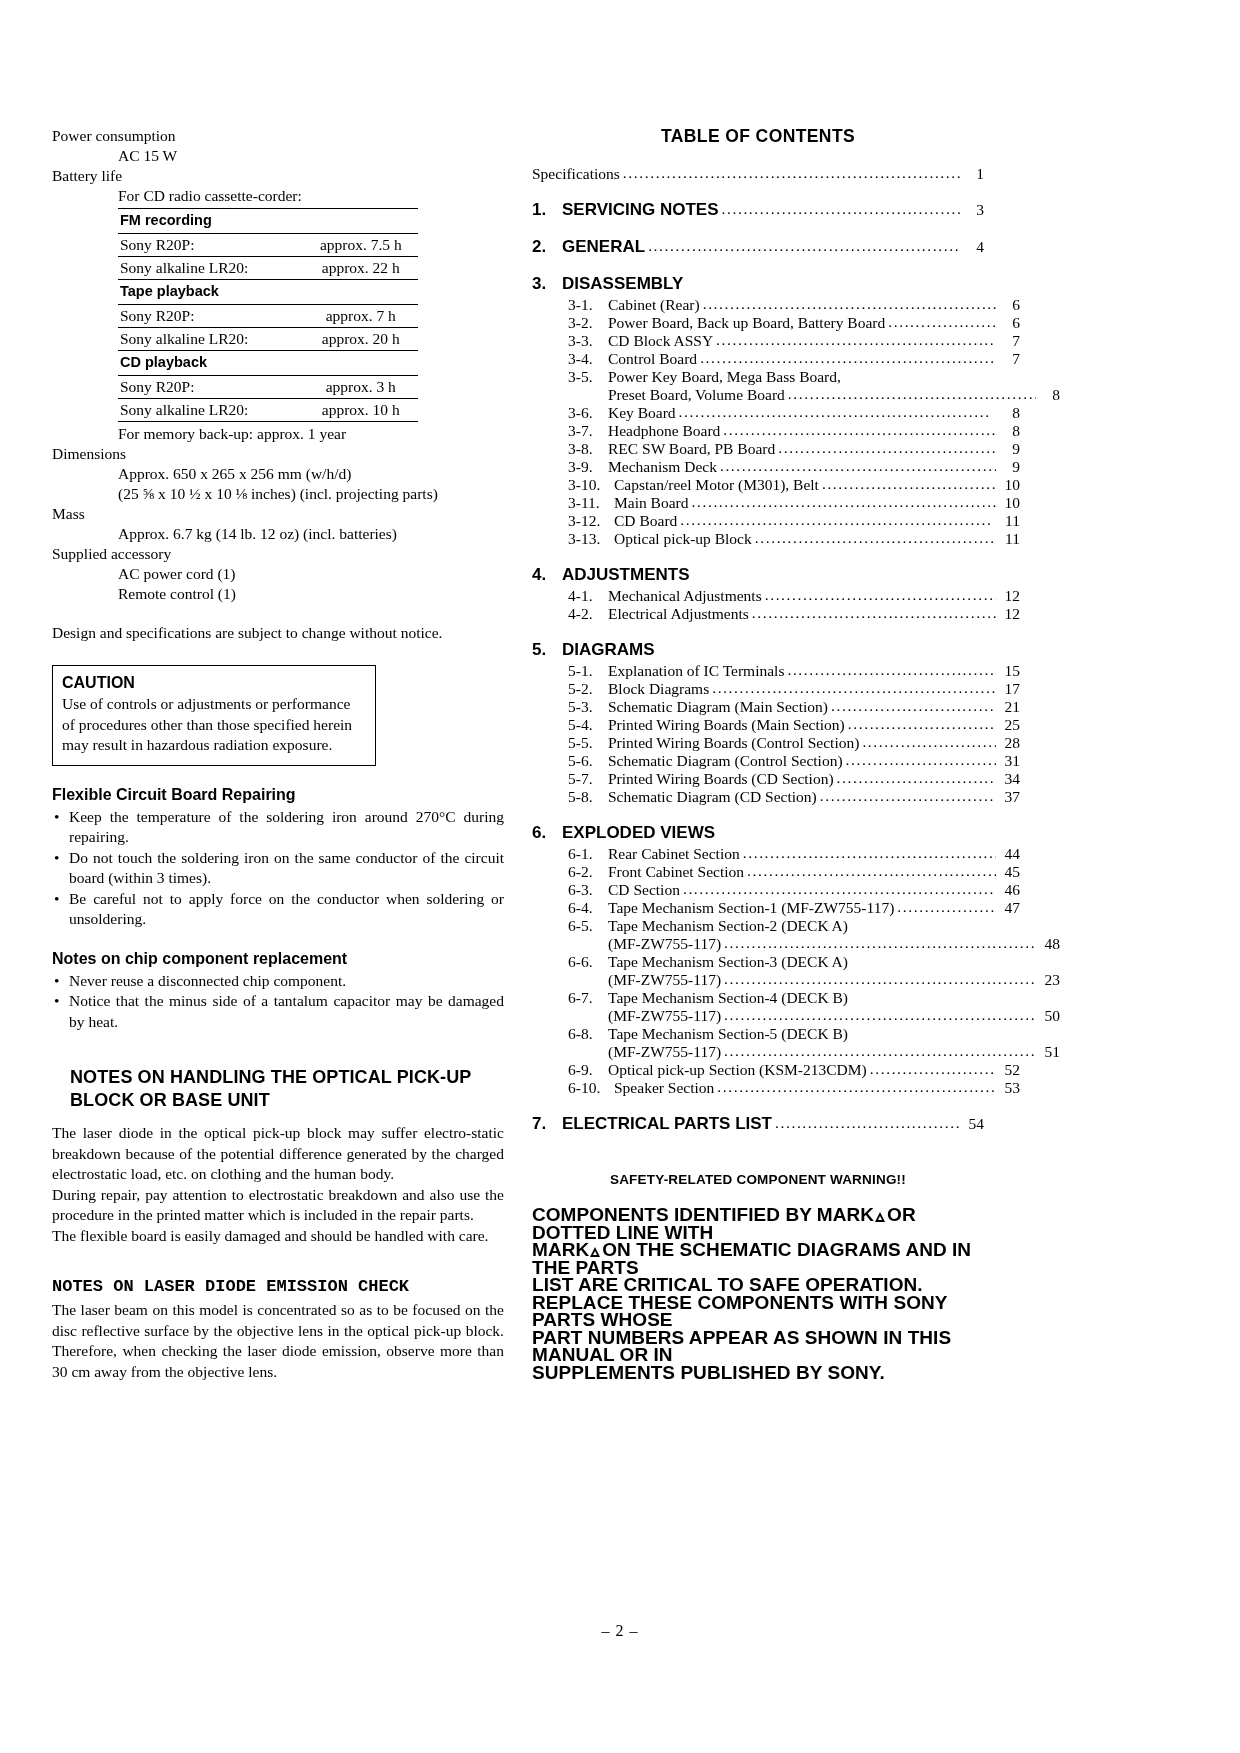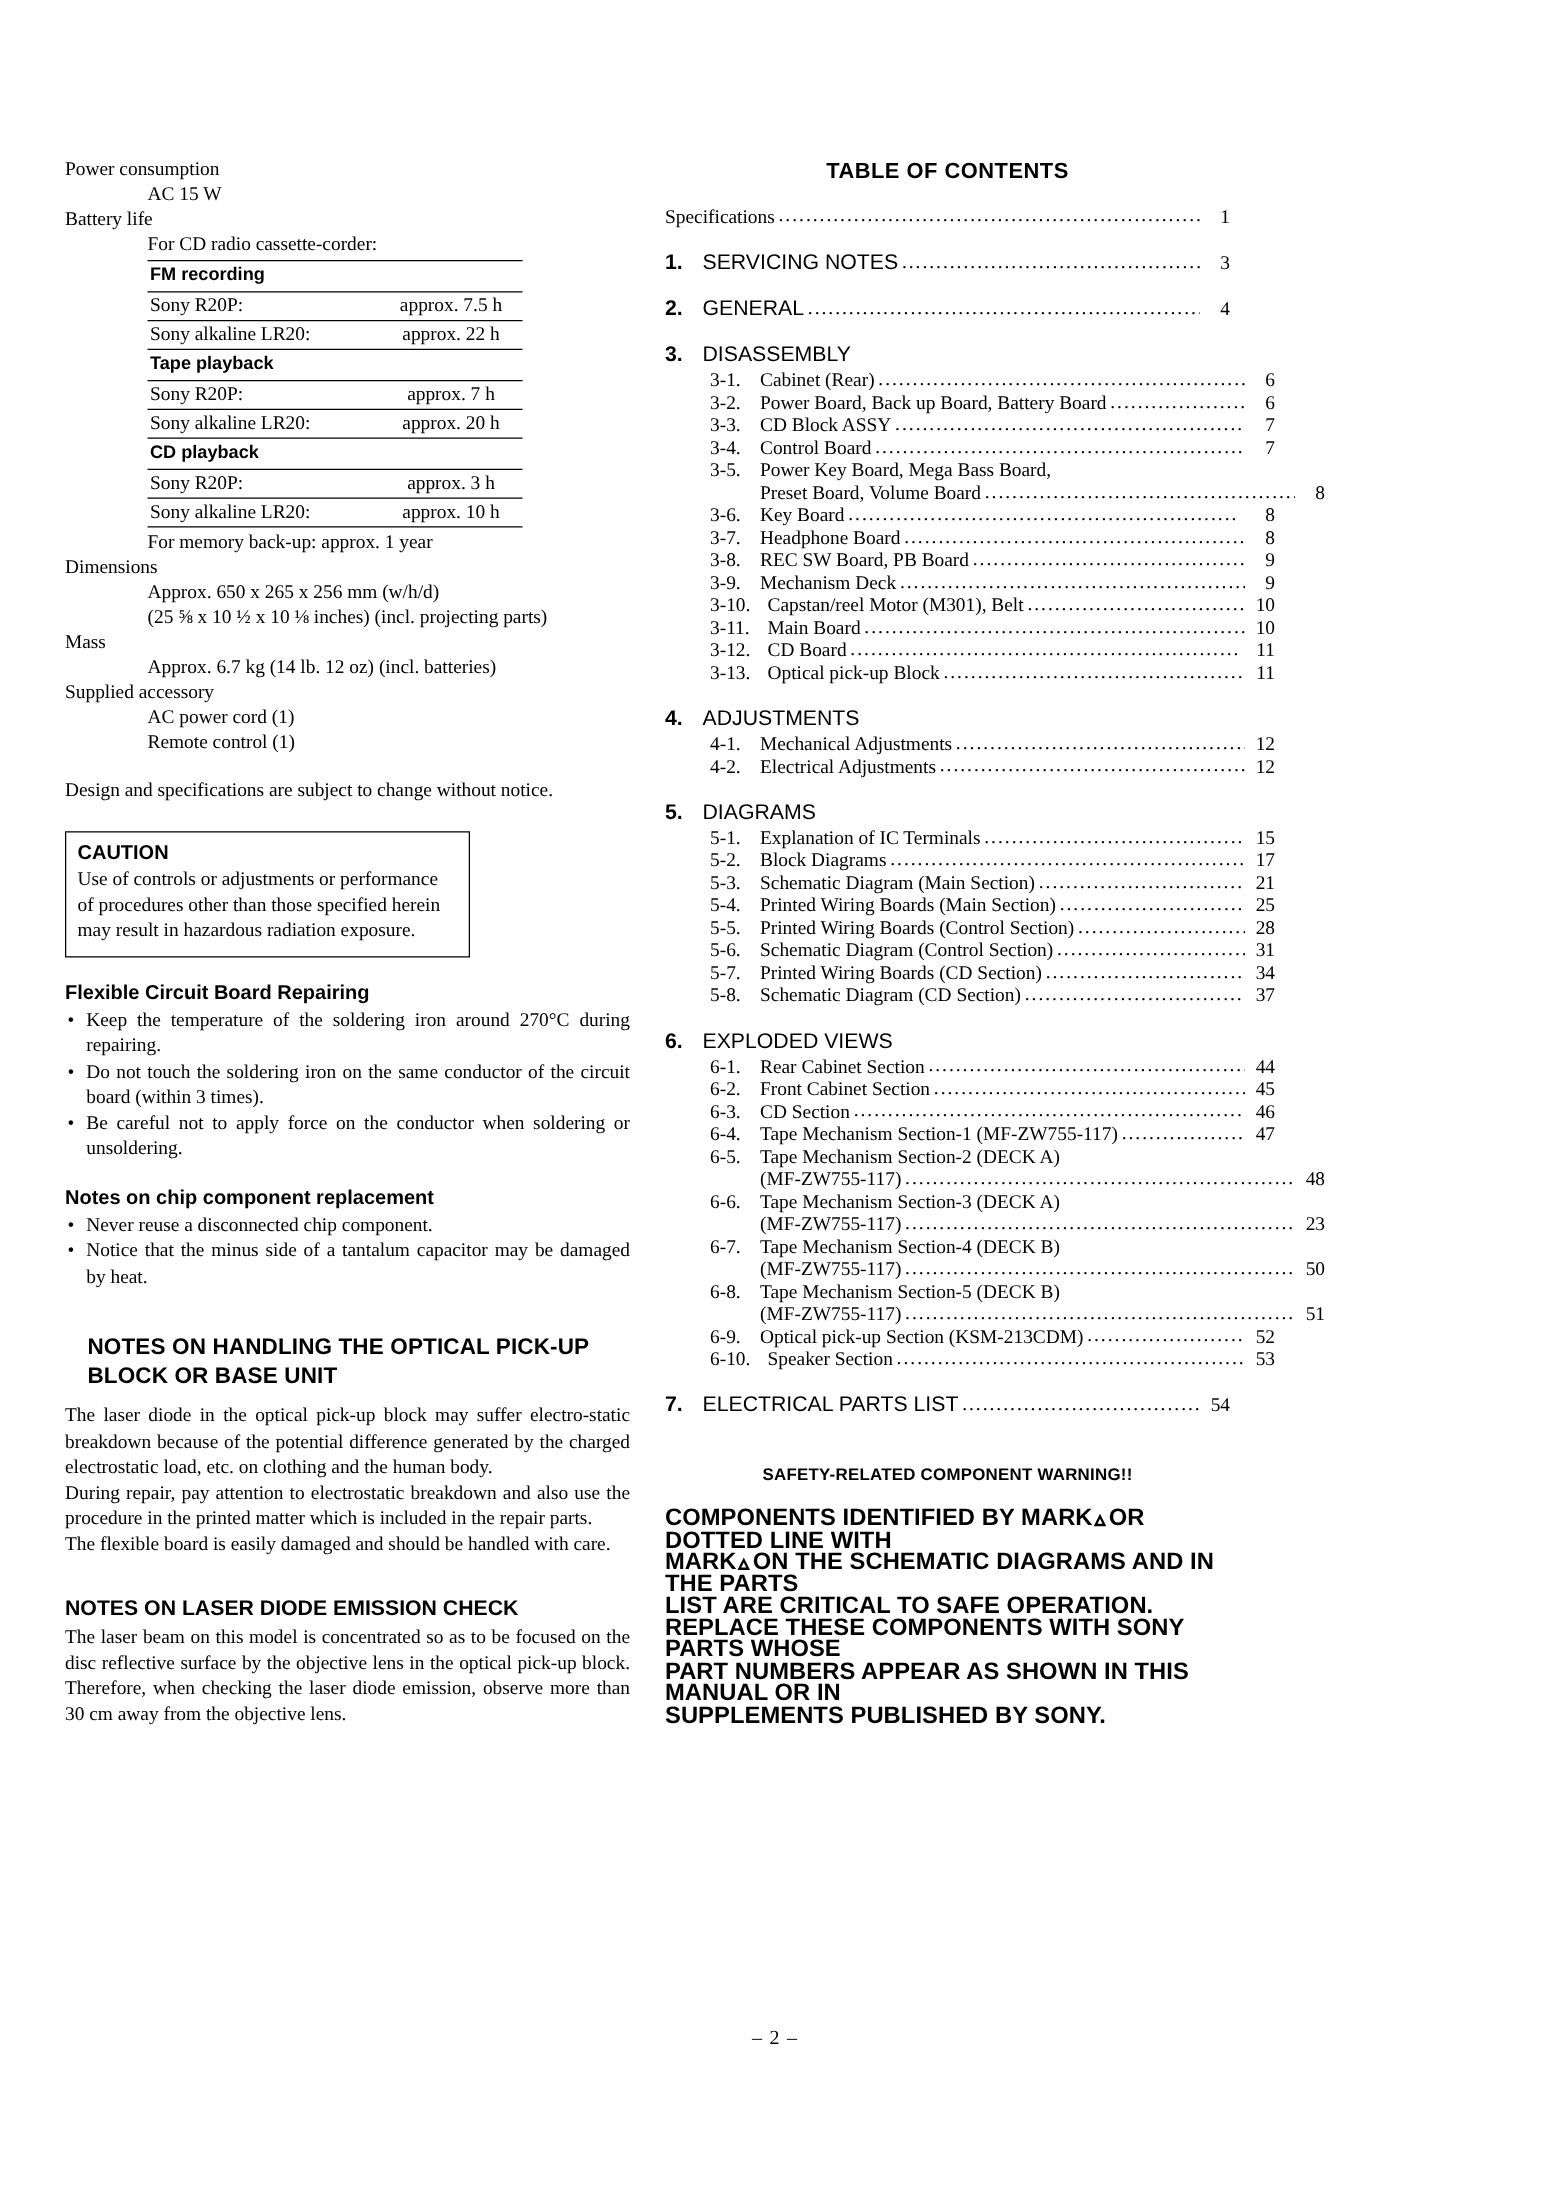--- a/index.html
+++ b/index.html
@@ -50,21 +50,21 @@
     font-family:"Liberation Sans", sans-serif;
     font-weight:bold; font-size:16px; line-height:21px;
     margin-top:18px; margin-bottom:2px;
   }
   .h-big {
     font-family:"Liberation Sans", sans-serif;
     font-weight:bold; font-size:18px; line-height:23px;
     margin-top:34px; margin-bottom:11px; padding-left:18px; letter-spacing:0.1px;
   }
   .h-big2 {
-    font-family:Liberation Sans, sans-serif;
+    font-family:Liberation Mono, monospace;
     font-weight:bold; font-size:17px; line-height:22px;
     margin-top:30px; margin-bottom:2px;
   }
   .para { font-size:15.5px; line-height:20.5px; text-align:justify; }
   .bullets { margin:0; padding:0; list-style:none; }
   .bullets li {
     font-size:15.5px; line-height:20.5px; text-align:justify;
     position:relative; padding-left:17px; margin-bottom:0px;
   }
   .bullets li:before {
@@ -76,21 +76,21 @@
     font-family:"Liberation Sans", sans-serif;
     font-weight:bold; font-size:17.5px; text-align:center;
     letter-spacing:0.4px; margin-bottom:18px;
   }
   .toc-row { display:flex; align-items:baseline; width:100%; }
   .toc-num {
     font-family:"Liberation Sans", sans-serif; font-weight:bold;
     font-size:17px; width:30px; flex:none;
   }
   .toc-sec-label {
-    font-family:"Liberation Sans", sans-serif; font-weight:normal;
+    font-family:"Liberation Sans", sans-serif; font-weight:bold;
     font-size:17px; white-space:nowrap;
   }
   .toc-sec { margin-top:17px; margin-bottom:2px; }
   .toc-sub { padding-left:36px; margin-bottom:0px;align-items:center; }
   .toc-sub .toc-idx { font-size:15.5px; width:40px; flex:none; white-space:nowrap; }
   .toc-sub .toc-idx.w46 { width:46px; }
   .toc-lbl { font-size:15.5px; white-space:nowrap; }
   .dots {
     flex:1 1 auto; overflow:hidden; white-space:nowrap;
     margin:0 2px 0 3px; min-width:6px;

